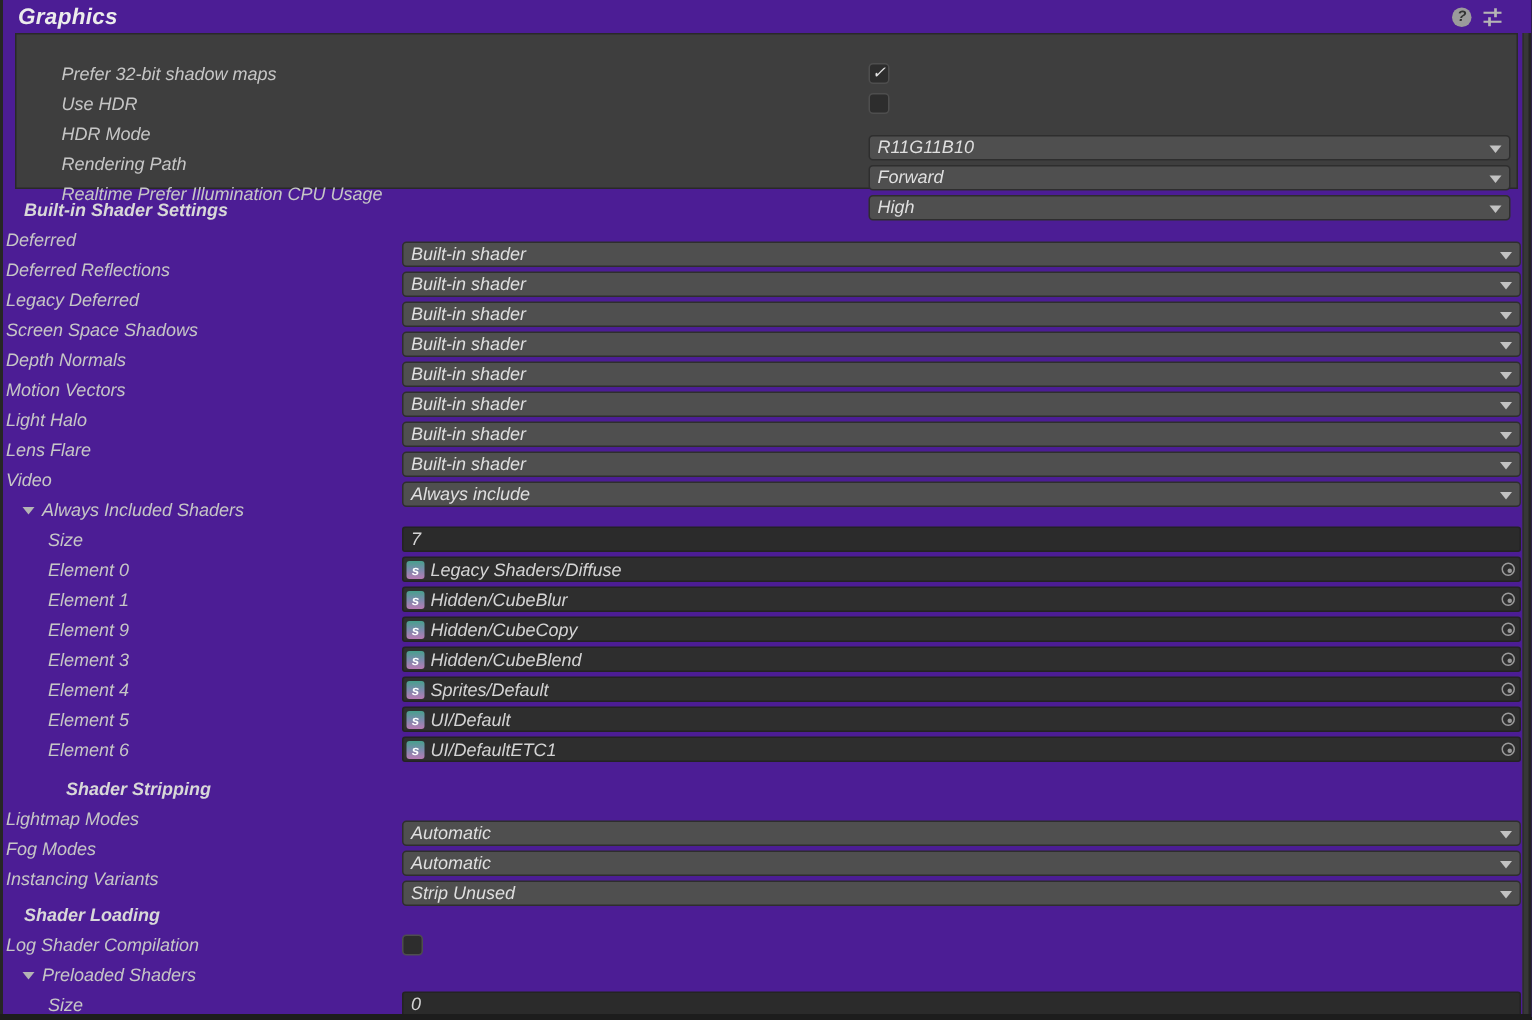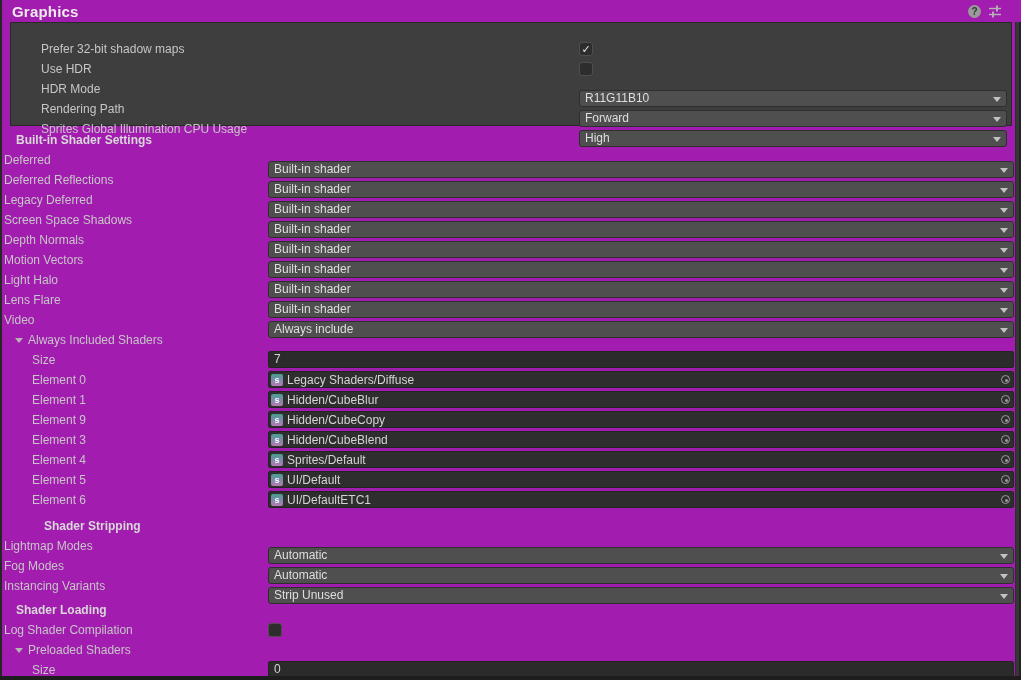--- a/index.html
+++ b/index.html
@@ -1,20 +1,20 @@
 <!DOCTYPE html>
 <html><head>
 <meta charset="utf-8">
 <style>
   * { margin:0; padding:0; box-sizing:border-box; }
   html,body { background:#1e1e1e; }
   #root {
     position:relative; width:1021px; height:680px;
-    background:#a21caf; overflow:hidden;
-    font-family:"Liberation Sans", sans-serif; font-size:12px; color:#c6c6c6;
+    background:#4c1d95; overflow:hidden;
+    font-family:"Liberation Sans", sans-serif; font-size:12px; color:#c6c6c6;font-style:italic;
   }
   .left-edge { position:absolute; left:0; top:0; width:2px; height:680px; background:#262626; }
   .bottom-edge { position:absolute; left:0; bottom:0; width:1021px; height:4px; background:#1d1d1d; }
   .right-edge { position:absolute; right:0; top:22px; bottom:4px; width:6px;
     background:#373737; border-left:1px solid #2d2d2d; border-right:2px solid #242424; }
 
   
   .header { position:relative; height:22px; padding-left:12px; display:flex; align-items:center; }
   .window-title { font-size:15px; font-weight:bold; color:#ececec; letter-spacing:0.2px; }
   .header-icons { position:absolute; right:8px; top:4px; display:flex; align-items:center; gap:7px; }
@@ -97,21 +97,21 @@
       </div>
     </div>
     <div class="row">
       <span class="label">Rendering Path</span>
       <div class="field dropdown">
         <span>Forward</span>
         <span class="caret"></span>
       </div>
     </div>
     <div class="row">
-      <span class="label">Sprites Global Illumination CPU Usage</span>
+      <span class="label">Realtime Prefer Illumination CPU Usage</span>
       <div class="field dropdown">
         <span>High</span>
         <span class="caret"></span>
       </div>
     </div>
   </div>
 
   <div class="main">
     <div class="row mt4">
       <span class="section-title">Built-in Shader Settings</span>

